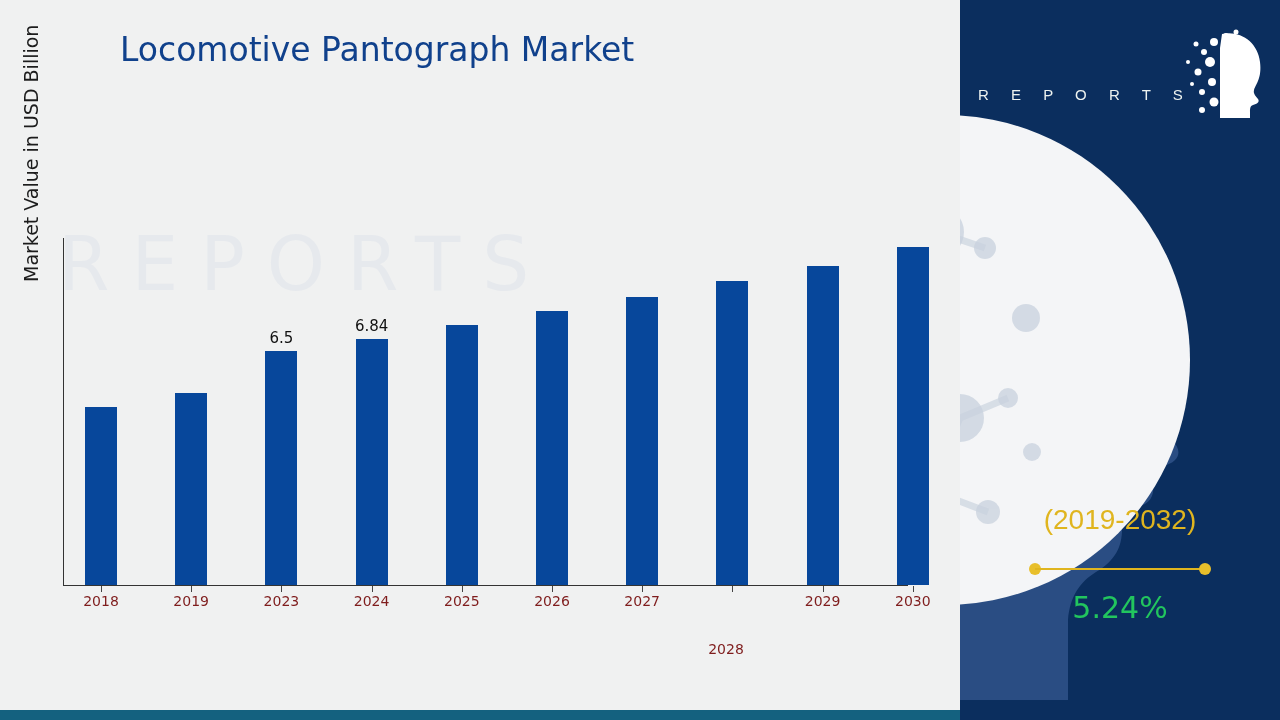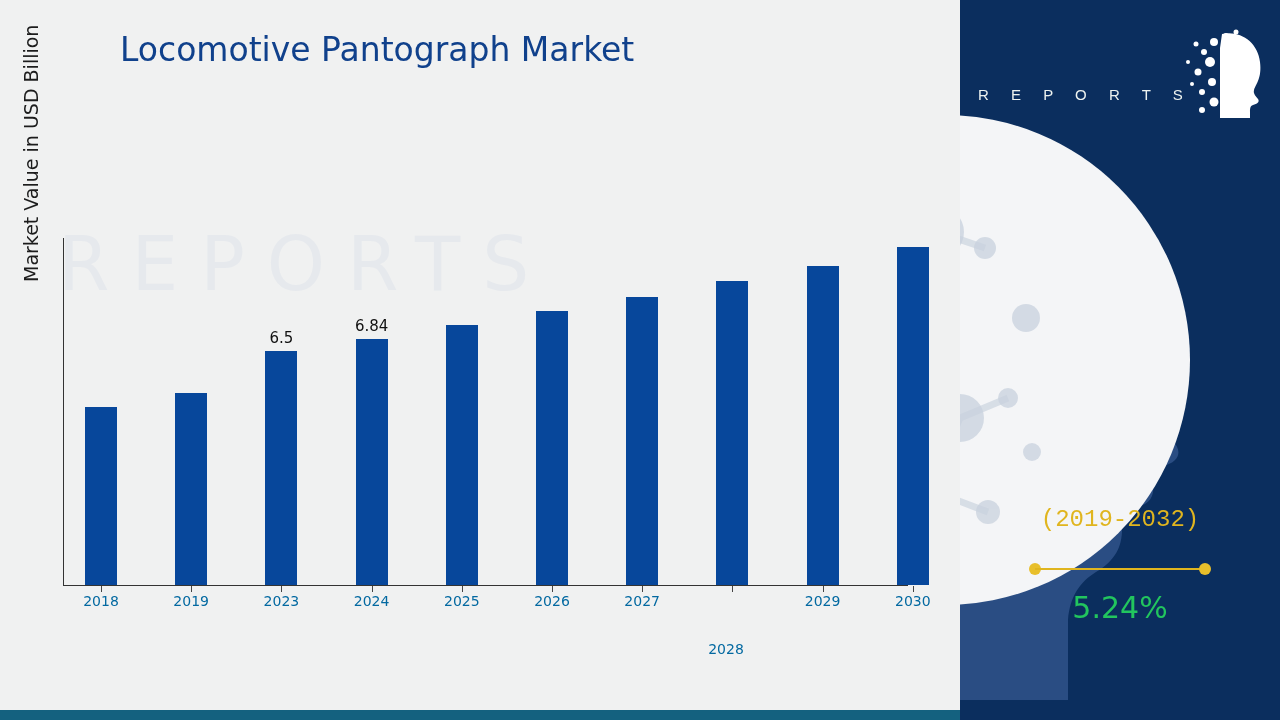--- a/index.html
+++ b/index.html
@@ -122,21 +122,21 @@
     height: 6px;
     background: #444;
     top: 586px;
   }
   .tick-label {
     position: absolute;
     top: 593px;
     width: 70px;
     text-align: center;
     font-size: 14px;
-    color: #0369a1;
+    color: #7f1d1d;
   }
 
   
   #footer-strip {
     position: absolute;
     left: 0;
     top: 710px;
     width: 962px;
     height: 10px;
     background: #14617f;
@@ -203,23 +203,23 @@
     width: 320px;
     text-align: center;
   }
   #cagr-title {
     font-size: 28px;
     color: #e0b51f;
     font-family: "DejaVu Sans", sans-serif;
     line-height: 40px;
   }
   #cagr-period {
-    font-size: 24px;
+    font-size: 28px;
     color: #e0b51f;
-    font-family: Liberation Mono, monospace;
+    font-family: Liberation Sans, sans-serif;
     line-height: 40px;
   }
   #cagr-divider {
     position: relative;
     width: 182px;
     height: 14px;
     margin: 22px auto 0 auto;
   }
   #cagr-divider .line {
     position: absolute;

